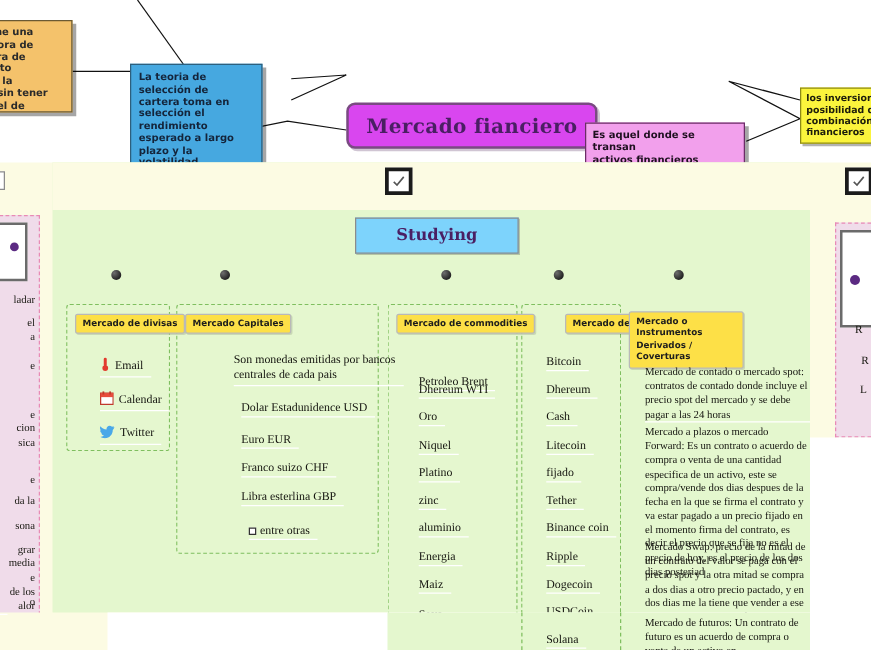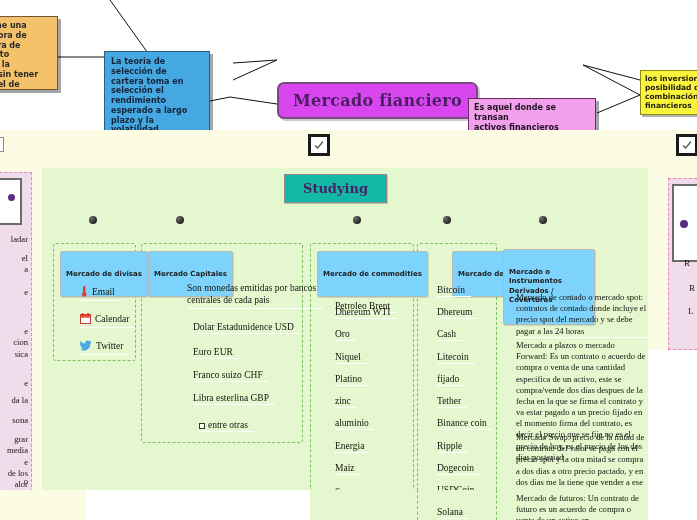--- a/index.html
+++ b/index.html
@@ -99,50 +99,50 @@
     width: 22px; height: 22px;
     background: #ffffff;
     border: 3px solid #1b1b1b;
     display: flex; align-items: center; justify-content: center;
   }
   .chk svg { display:block; }
 
   
   .studying {
     position: absolute;
-    background: #14b8a6;
+    background: #7dd3fc;
     border: 1px solid #8b8b8b;
     color: #4a1f63;
     font-family: "DejaVu Serif", "Liberation Serif", serif;
     font-weight: bold;
     font-size: 13px;
-    padding: 6px 18px;
+    padding: 6px 32px;
     white-space: nowrap;
     box-shadow: 1px 1px 0 rgba(0,0,0,.2);
   }
 
   
   .boundary {
     position: absolute;
     border: 1px dashed #7fbf5f;
     border-radius: 3px;
     background: rgba(255,255,255,0.04);
   }
 
   
   .chip {
     position: absolute;
-    background: #7dd3fc;
+    background: #fde047;
     border: 1px solid #b9b9b9;
     border-radius: 2px;
     font-family: "DejaVu Sans", "Liberation Sans", sans-serif;
     font-weight: bold;
     font-size: 7px;
     color: #1d1d1d;
-    padding: 18px 5px;
+    padding: 3px 5px;
     white-space: nowrap;
     box-shadow: 1px 1px 0 rgba(0,0,0,.12);
   }
   .chip.wrap { white-space: pre-line; line-height: 1.35; }
 
   
   .leaf {
     position: absolute;
     font-family: "Liberation Serif", "DejaVu Serif", serif;
     font-size: 9.5px;

